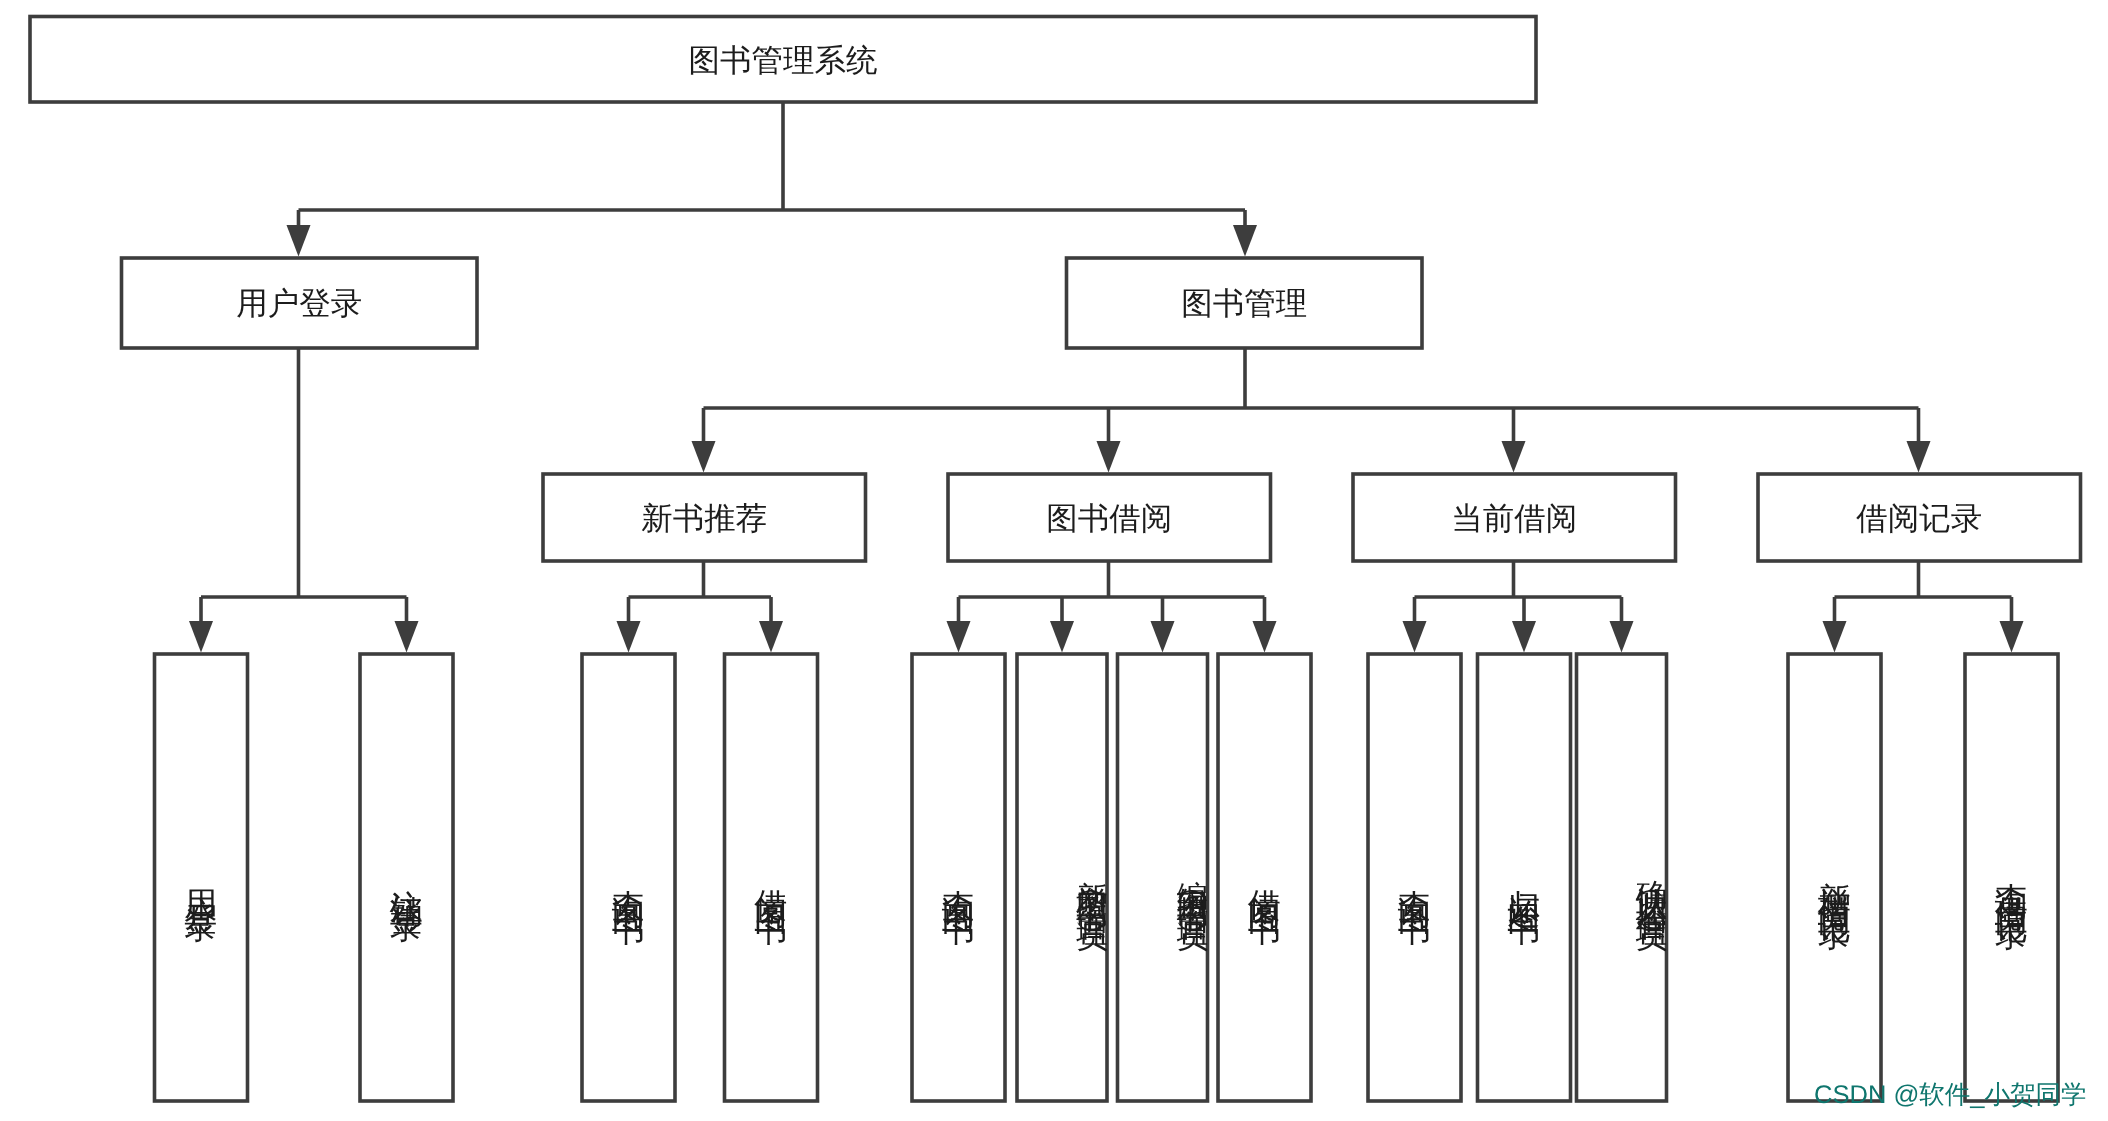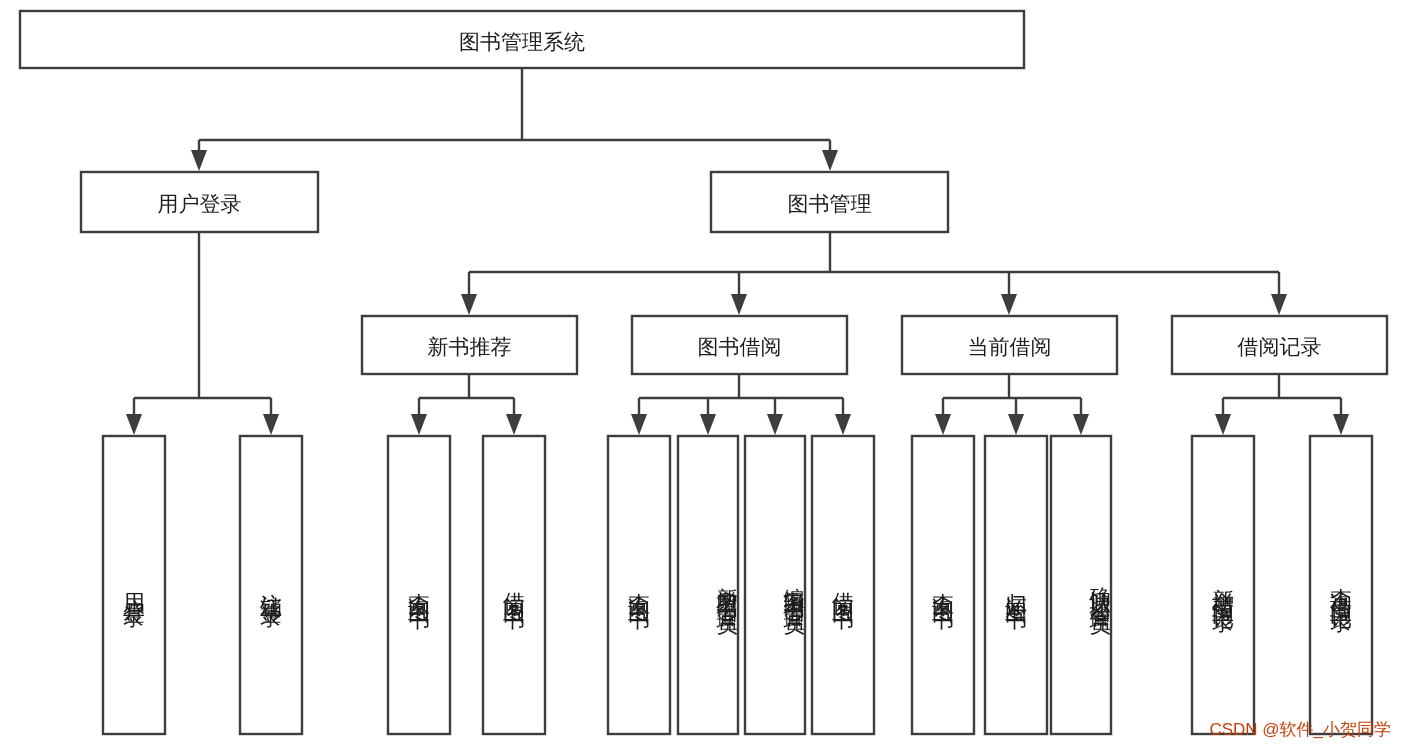--- a/index.html
+++ b/index.html
@@ -47,21 +47,21 @@
     fill: #1c1c1c;
     text-anchor: middle;
     dominant-baseline: central;
   }
   .watermark {
     position: absolute;
     right: 14px;
     bottom: 6px;
     font-family: "Liberation Sans", "DejaVu Sans", sans-serif;
     font-size: 17px;
-    color: #c2410c;
+    color: #0f766e;
     white-space: nowrap;
     pointer-events: none;
   }
 </style>
 </head>
 <body>
 
 <div id="diagram-root">
 
   <svg class="diagram" viewBox="0 0 1405 747">

